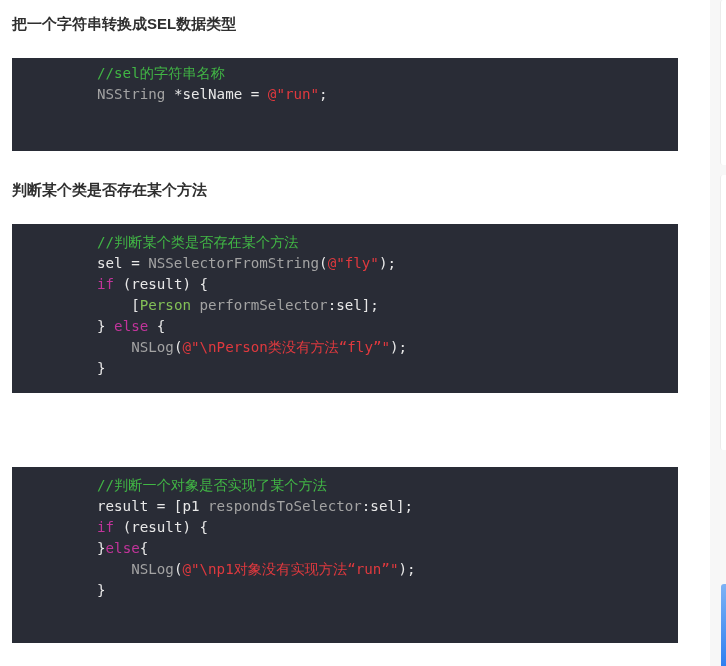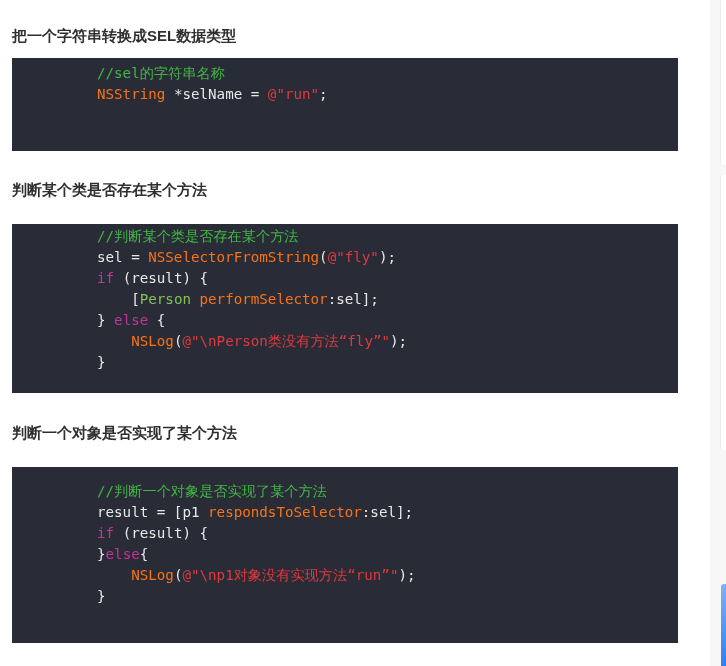--- a/index.html
+++ b/index.html
@@ -17,21 +17,21 @@
   .code {
     position: absolute; left: 12px; width: 666px;
     background: #292c36;
     box-sizing: border-box;
     padding-left: 85px;
     font-family: "DejaVu Sans Mono", "Liberation Mono", monospace;
     font-size: 14.2px; color: #e8e8e8;
   }
   .line { height: 21px; line-height: 21px; white-space: pre; }
   .c { color: #41b645; }
-  .t { color: #f97316; }
+  .t { color: #a3a3a3; }
   .k { color: #c2349b; }
   .s { color: #e0393e; }
   .g { color: #83c057; }
   .p { color: #e8e8e8; }
   .sidebar {
     position: absolute; left: 710px; top: 0; width: 16px; height: 666px;
     background: #f7f7f7;
   }
   .sidebar-card {
     position: absolute; left: 720px; width: 6px; background: #ffffff;
@@ -42,39 +42,38 @@
   .sidebar-btn {
     position: absolute; left: 721px; top: 584px; width: 5px; height: 82px;
     background: linear-gradient(#7db2f5, #2f7ff0);
     border-radius: 3px 0 0 0;
   }
 </style>
 </head>
 <body>
 
 <div class="content">
-  <div class="heading" style="top:26px;">把一个字符串转换成SEL数据类型</div>
+  <div class="heading" style="top:14px;">把一个字符串转换成SEL数据类型</div>
   <div class="code" style="top:58px; height:93px; padding-top:5px;">
       <div class="line"><span class="c">//sel的字符串名称</span></div>
       <div class="line"><span class="t">NSString</span><span class="p"> *selName = </span><span class="s">@"run"</span><span class="p">;</span></div>
     </div>
 
   <div class="heading" style="top:180px;">判断某个类是否存在某个方法</div>
-  <div class="code" style="top:224px; height:169px; padding-top:2px;">
+  <div class="code" style="top:224px; height:169px; padding-top:8px;">
       <div class="line"><span class="c">//判断某个类是否存在某个方法</span></div>
       <div class="line"><span class="p">sel = </span><span class="t">NSSelectorFromString</span><span class="p">(</span><span class="s">@"fly"</span><span class="p">);</span></div>
       <div class="line"><span class="k">if</span><span class="p"> (result) {</span></div>
       <div class="line"><span class="p">    [</span><span class="g">Person</span><span class="p"> </span><span class="t">performSelector</span><span class="p">:sel];</span></div>
       <div class="line"><span class="p">} </span><span class="k">else</span><span class="p"> {</span></div>
       <div class="line"><span class="p">    </span><span class="t">NSLog</span><span class="p">(</span><span class="s">@"\nPerson类没有方法“fly”"</span><span class="p">);</span></div>
       <div class="line"><span class="p">}</span></div>
     </div>
 
-  <div class="heading" style="top:423px;">判断一个对象是否实现了某个方法</div>
-  <div class="code" style="top:467px; height:176px; padding-top:14px;">
+  <div class="code" style="top:467px; height:176px; padding-top:8px;">
       <div class="line"><span class="c">//判断一个对象是否实现了某个方法</span></div>
       <div class="line"><span class="p">result = [p1 </span><span class="t">respondsToSelector</span><span class="p">:sel];</span></div>
       <div class="line"><span class="k">if</span><span class="p"> (result) {</span></div>
       <div class="line"><span class="p">}</span><span class="k">else</span><span class="p">{</span></div>
       <div class="line"><span class="p">    </span><span class="t">NSLog</span><span class="p">(</span><span class="s">@"\np1对象没有实现方法“run”"</span><span class="p">);</span></div>
       <div class="line"><span class="p">}</span></div>
     </div>
 </div>
 
 <div class="sidebar"></div>

